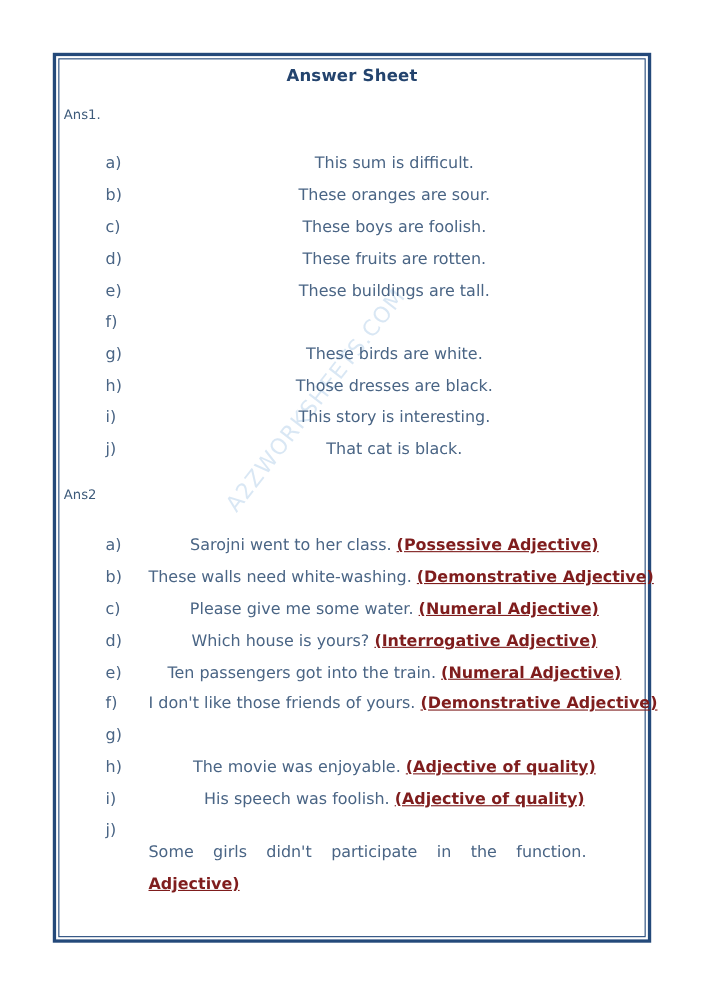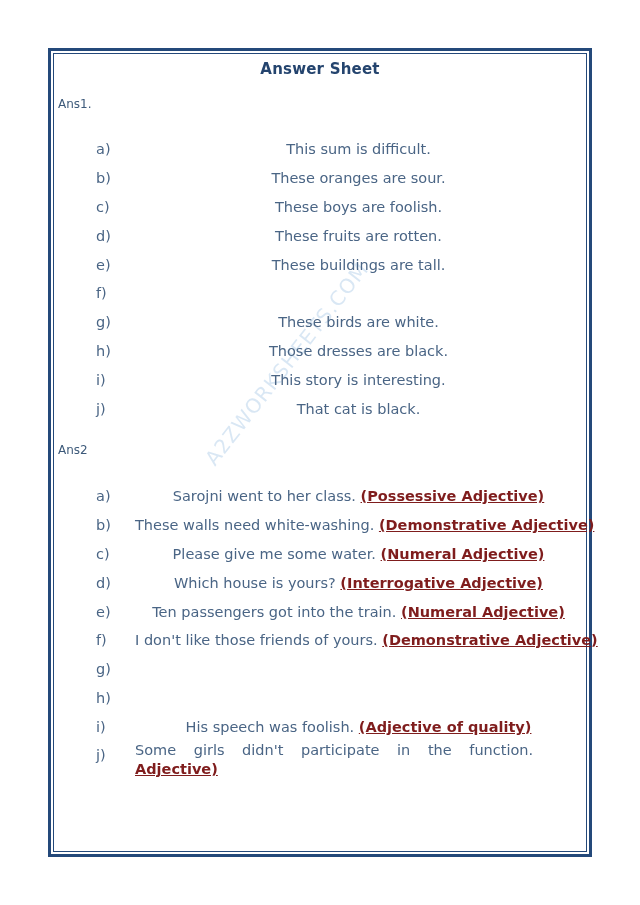--- a/index.html
+++ b/index.html
@@ -77,23 +77,24 @@
       font-weight: bold;
       color: #7f1d1d;
       text-decoration: underline;
     }
     .item.wrap {
       height: auto;
       align-items: flex-start;
       white-space: normal;
     }
     .item.wrap .text {
-      line-height: 19px;
+      line-height: 29px;
       text-align: justify;
       text-align-last: left;
+      margin-top: 20px;
     }
     .item.wrap .line1 {
       display: flex;
       justify-content: space-between;
     }
     .watermark {
       position: absolute;
       left: 200px;
       top: 455px;
       transform: rotate(-52deg);
@@ -183,20 +184,21 @@
     </li>
   <li class="item">
       <span class="marker">f)</span>
       <span class="text"><span>I don't like those friends of yours.</span> <span class="tag">(Demonstrative Adjective)</span></span>
     </li>
   <li class="item">
       <span class="marker">g)</span>
     </li>
   <li class="item">
       <span class="marker">h)</span>
+      <span class="text"><span>The movie was enjoyable.</span> <span class="tag">(Adjective of quality)</span></span>
     </li>
   <li class="item">
       <span class="marker">i)</span>
       <span class="text"><span>His speech was foolish.</span> <span class="tag">(Adjective of quality)</span></span>
     </li>
   <li class="item wrap">
     <span class="marker" style="line-height:29px;">j)</span>
     <span class="text">
       <span class="line1">
         <span style="word-spacing:13px;">Some girls didn't participate in the function.</span>

